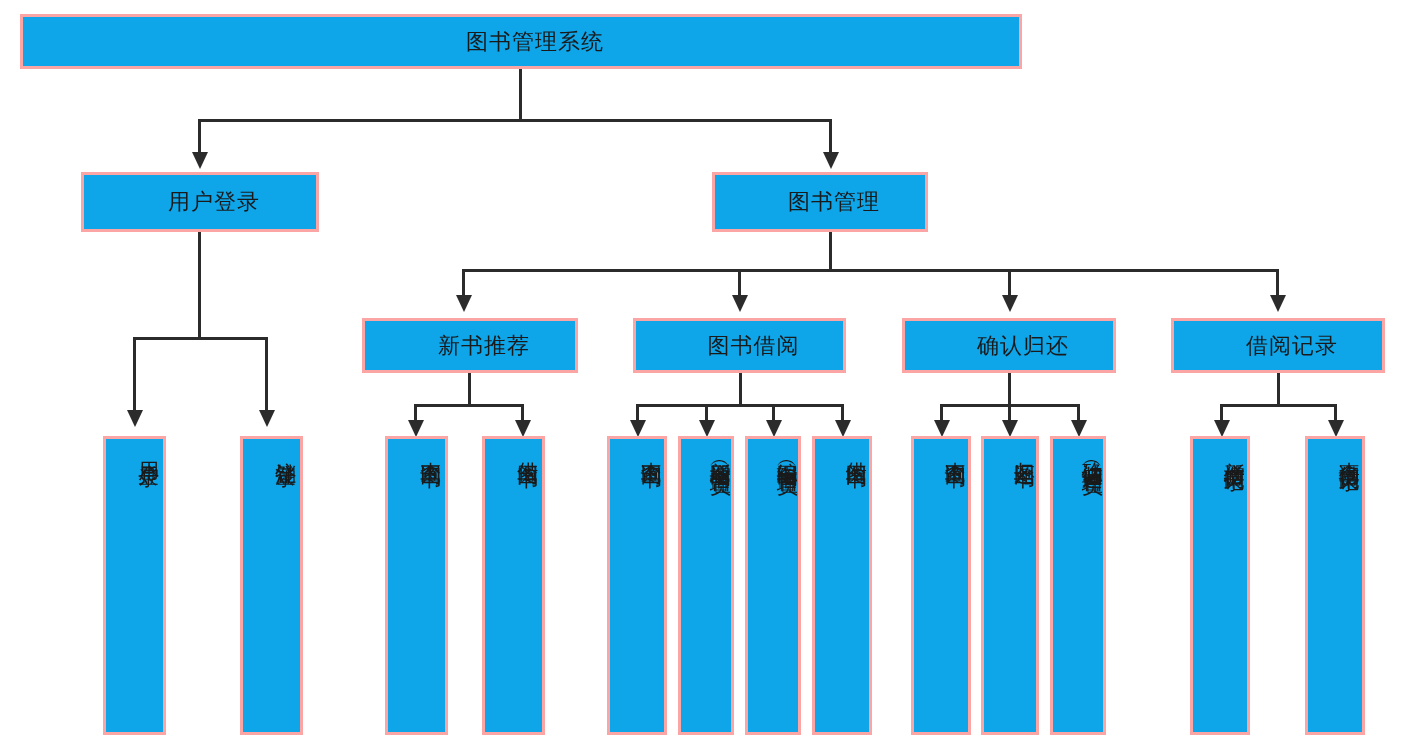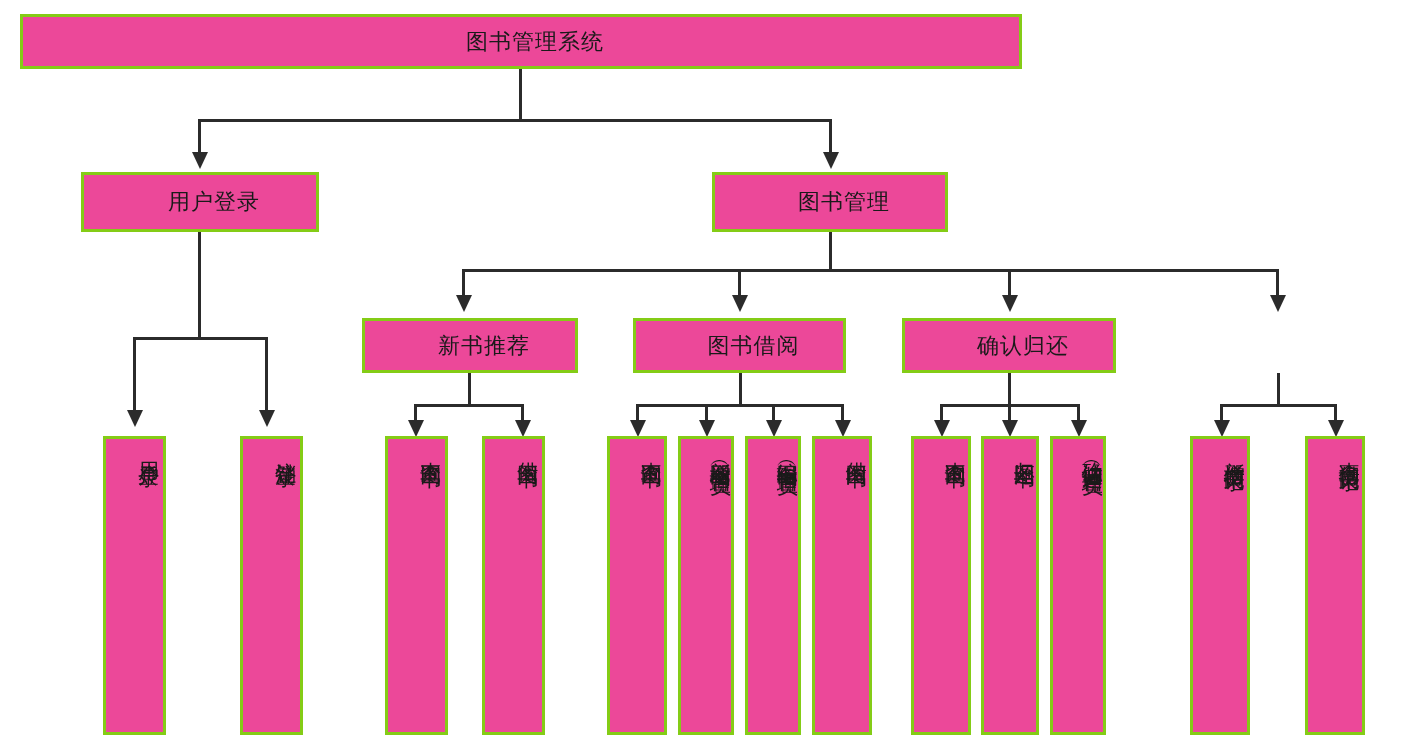--- a/index.html
+++ b/index.html
@@ -15,22 +15,22 @@
     position: relative;
     width: 1405px;
     height: 747px;
     background: #ffffff;
     overflow: hidden;
   }
   
   .node {
     position: absolute;
     box-sizing: border-box;
-    border: 3px solid #84cc16;
-    background: #ec4899;
+    border: 3px solid #fca5a5;
+    background: #0ea5e9;
     display: flex;
     align-items: center;
     justify-content: center;
     color: #1a1a1a;
     padding-left: 28px;
   }
   .node .label {
     font-size: 22px;
     line-height: 1.15;
     letter-spacing: 1px;
@@ -99,21 +99,21 @@
 
   <div class="line vline" style="left:198px; top:119px; width:3px; height:35px;"></div>
   <div class="arrow" style="left:192px; top:152px;"></div>
   <div class="line vline" style="left:829px; top:119px; width:3px; height:35px;"></div>
   <div class="arrow" style="left:823px; top:152px;"></div>
 
   <div class="node horiz" style="left:81px; top:172px; width:238px; height:60px;">
     <span class="label">用户登录</span>
   </div>
 
-  <div class="node horiz" style="left:712px; top:172px; width:236px; height:60px;">
+  <div class="node horiz" style="left:712px; top:172px; width:216px; height:60px;">
     <span class="label">图书管理</span>
   </div>
 
   <div class="line vline" style="left:198px; top:232px; width:3px; height:107px;"></div>
   <div class="line hline" style="left:133px; top:337px; width:135px; height:3px;"></div>
   <div class="line vline" style="left:133px; top:337px; width:3px; height:75px;"></div>
   <div class="arrow" style="left:127px; top:410px;"></div>
   <div class="line vline" style="left:265px; top:337px; width:3px; height:75px;"></div>
   <div class="arrow" style="left:259px; top:410px;"></div>
 
@@ -133,20 +133,23 @@
   <div class="arrow" style="left:1270px; top:295px;"></div>
 
   <div class="node horiz" style="left:362px; top:318px; width:216px; height:55px;">
     <span class="label">新书推荐</span>
   </div>
   <div class="node horiz" style="left:633px; top:318px; width:213px; height:55px;">
     <span class="label">图书借阅</span>
   </div>
   <div class="node horiz" style="left:902px; top:318px; width:214px; height:55px;">
     <span class="label">确认归还</span>
+  </div>
+  <div class="node horiz" style="left:1171px; top:318px; width:214px; height:55px;">
+    <span class="label">借阅记录</span>
   </div>
 
   <div class="line vline" style="left:468px; top:373px; width:3px; height:34px;"></div>
   <div class="line hline" style="left:414px; top:404px; width:110px; height:3px;"></div>
   <div class="line vline" style="left:414px; top:404px; width:3px; height:20px;"></div>
   <div class="arrow" style="left:408px; top:420px;"></div>
   <div class="line vline" style="left:521px; top:404px; width:3px; height:20px;"></div>
   <div class="arrow" style="left:515px; top:420px;"></div>
 
   <div class="line vline" style="left:739px; top:373px; width:3px; height:34px;"></div>

